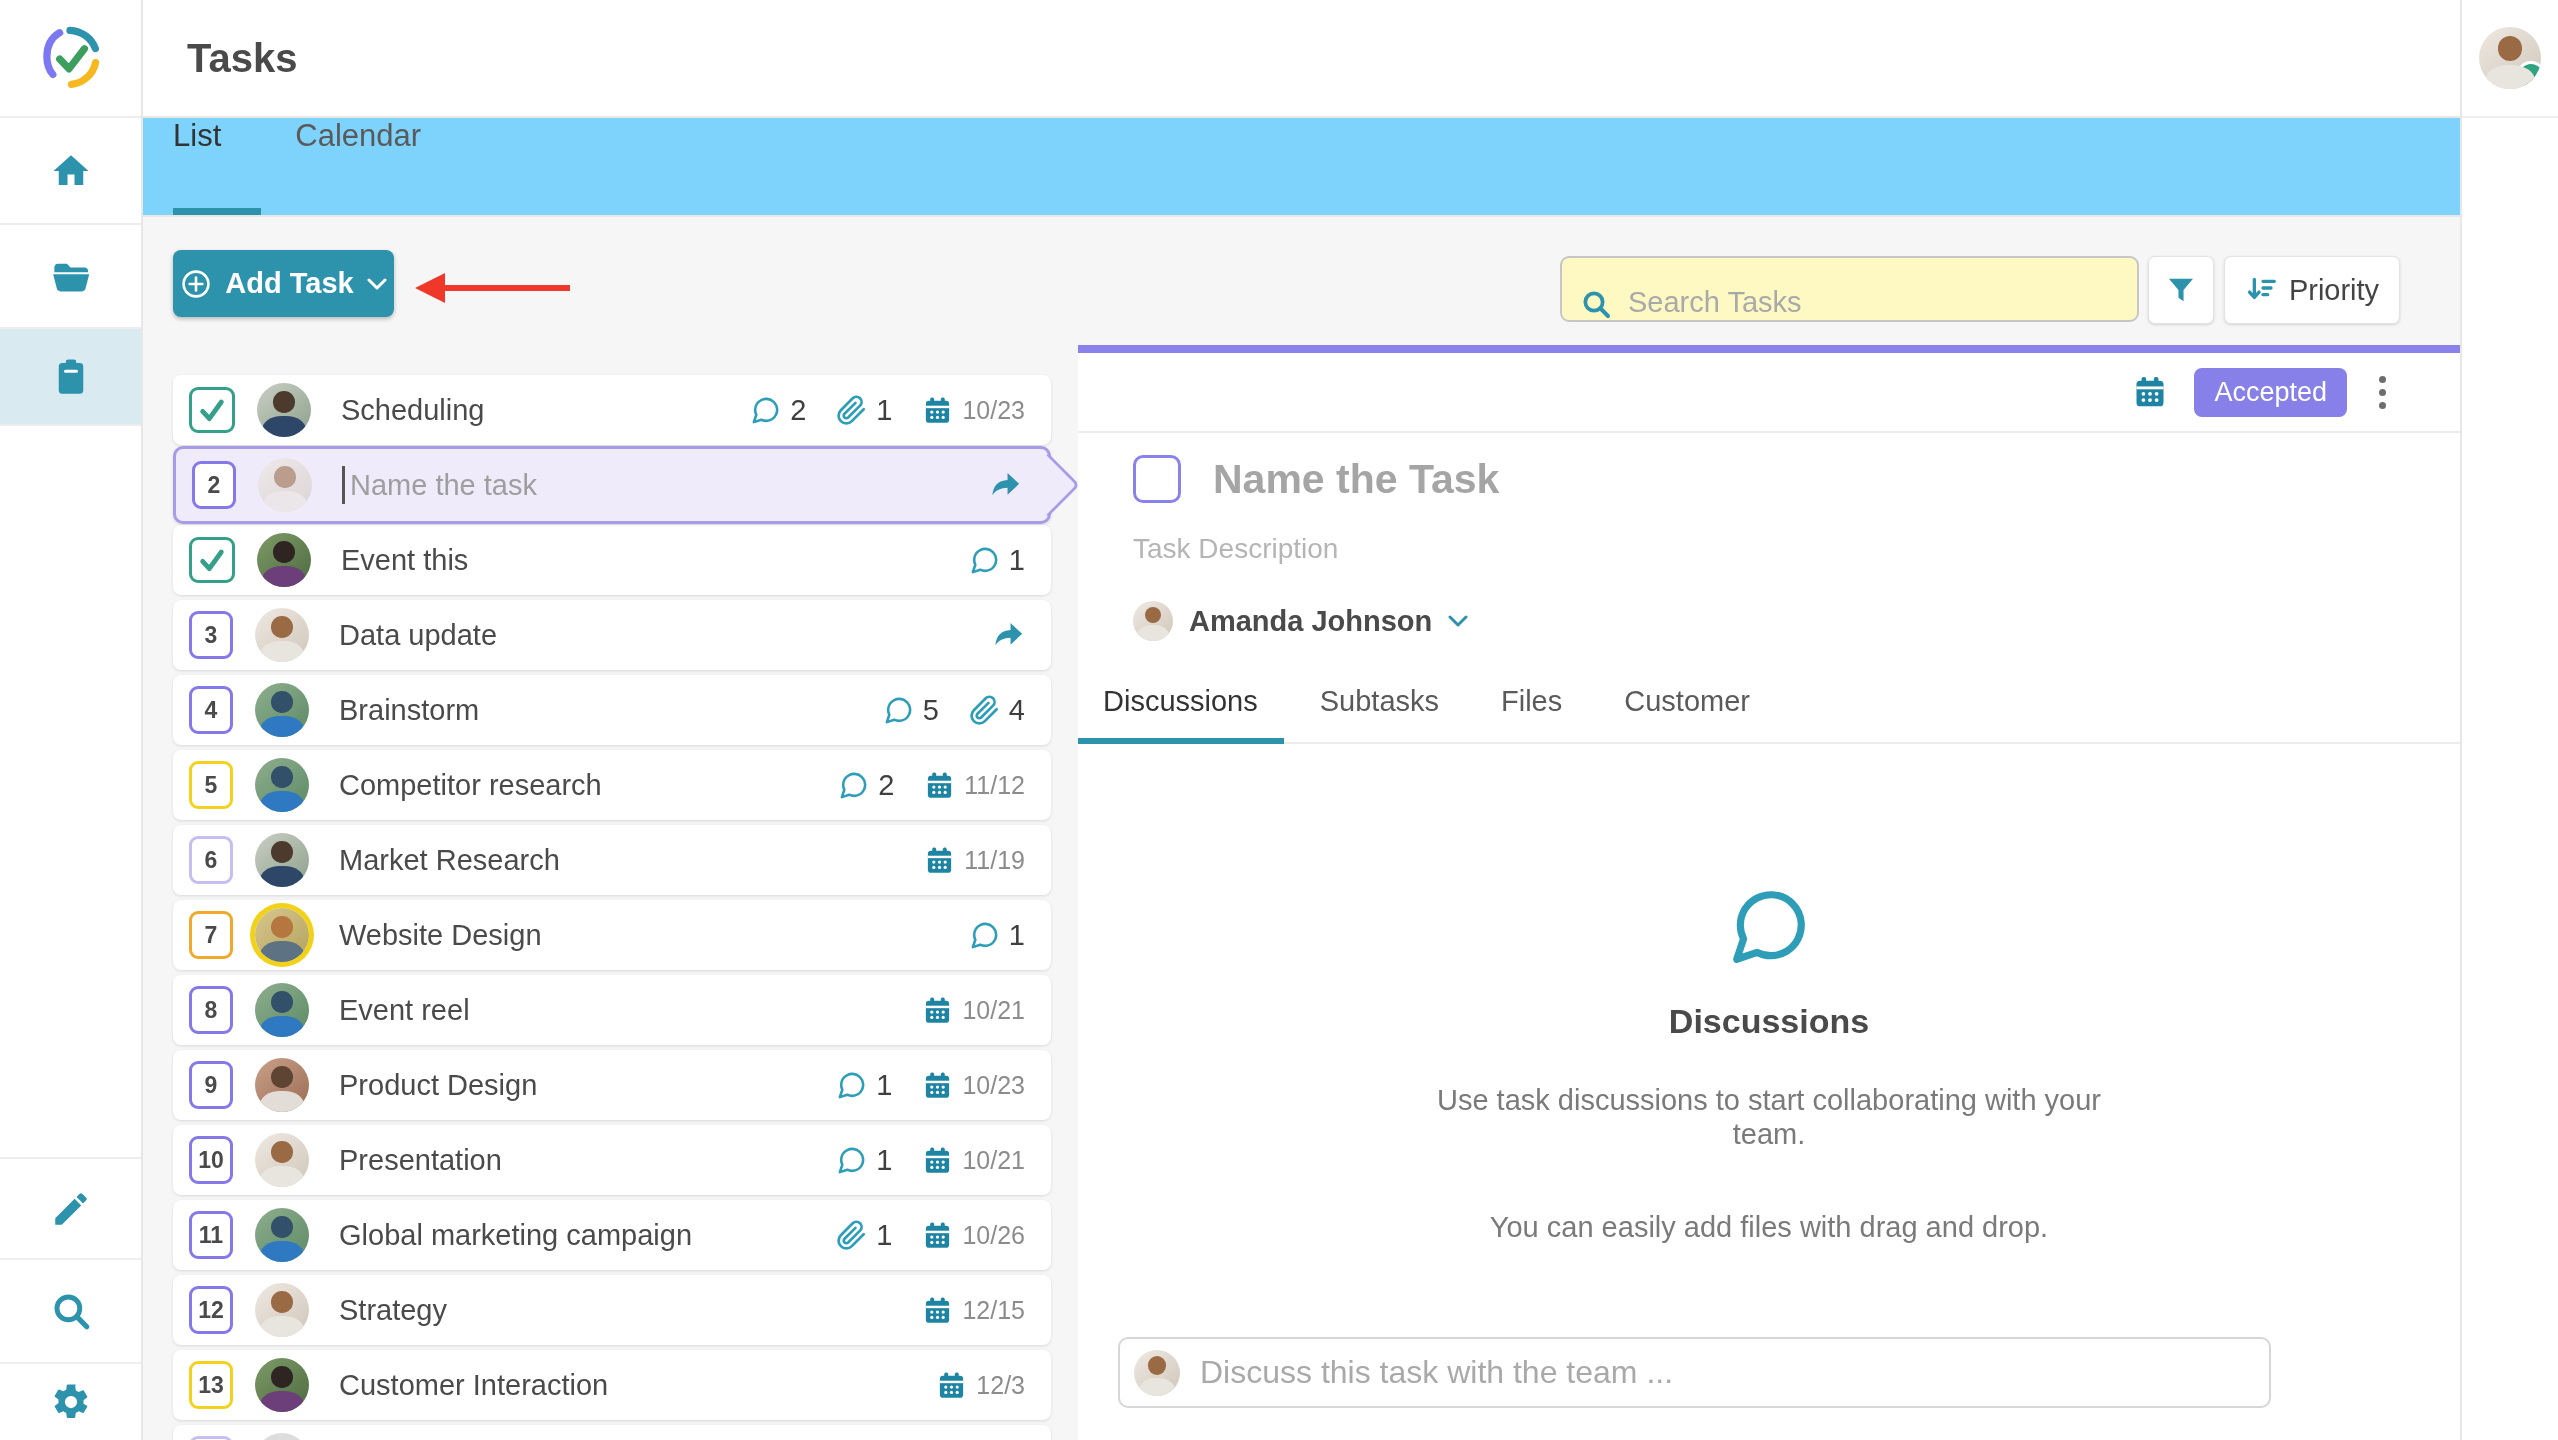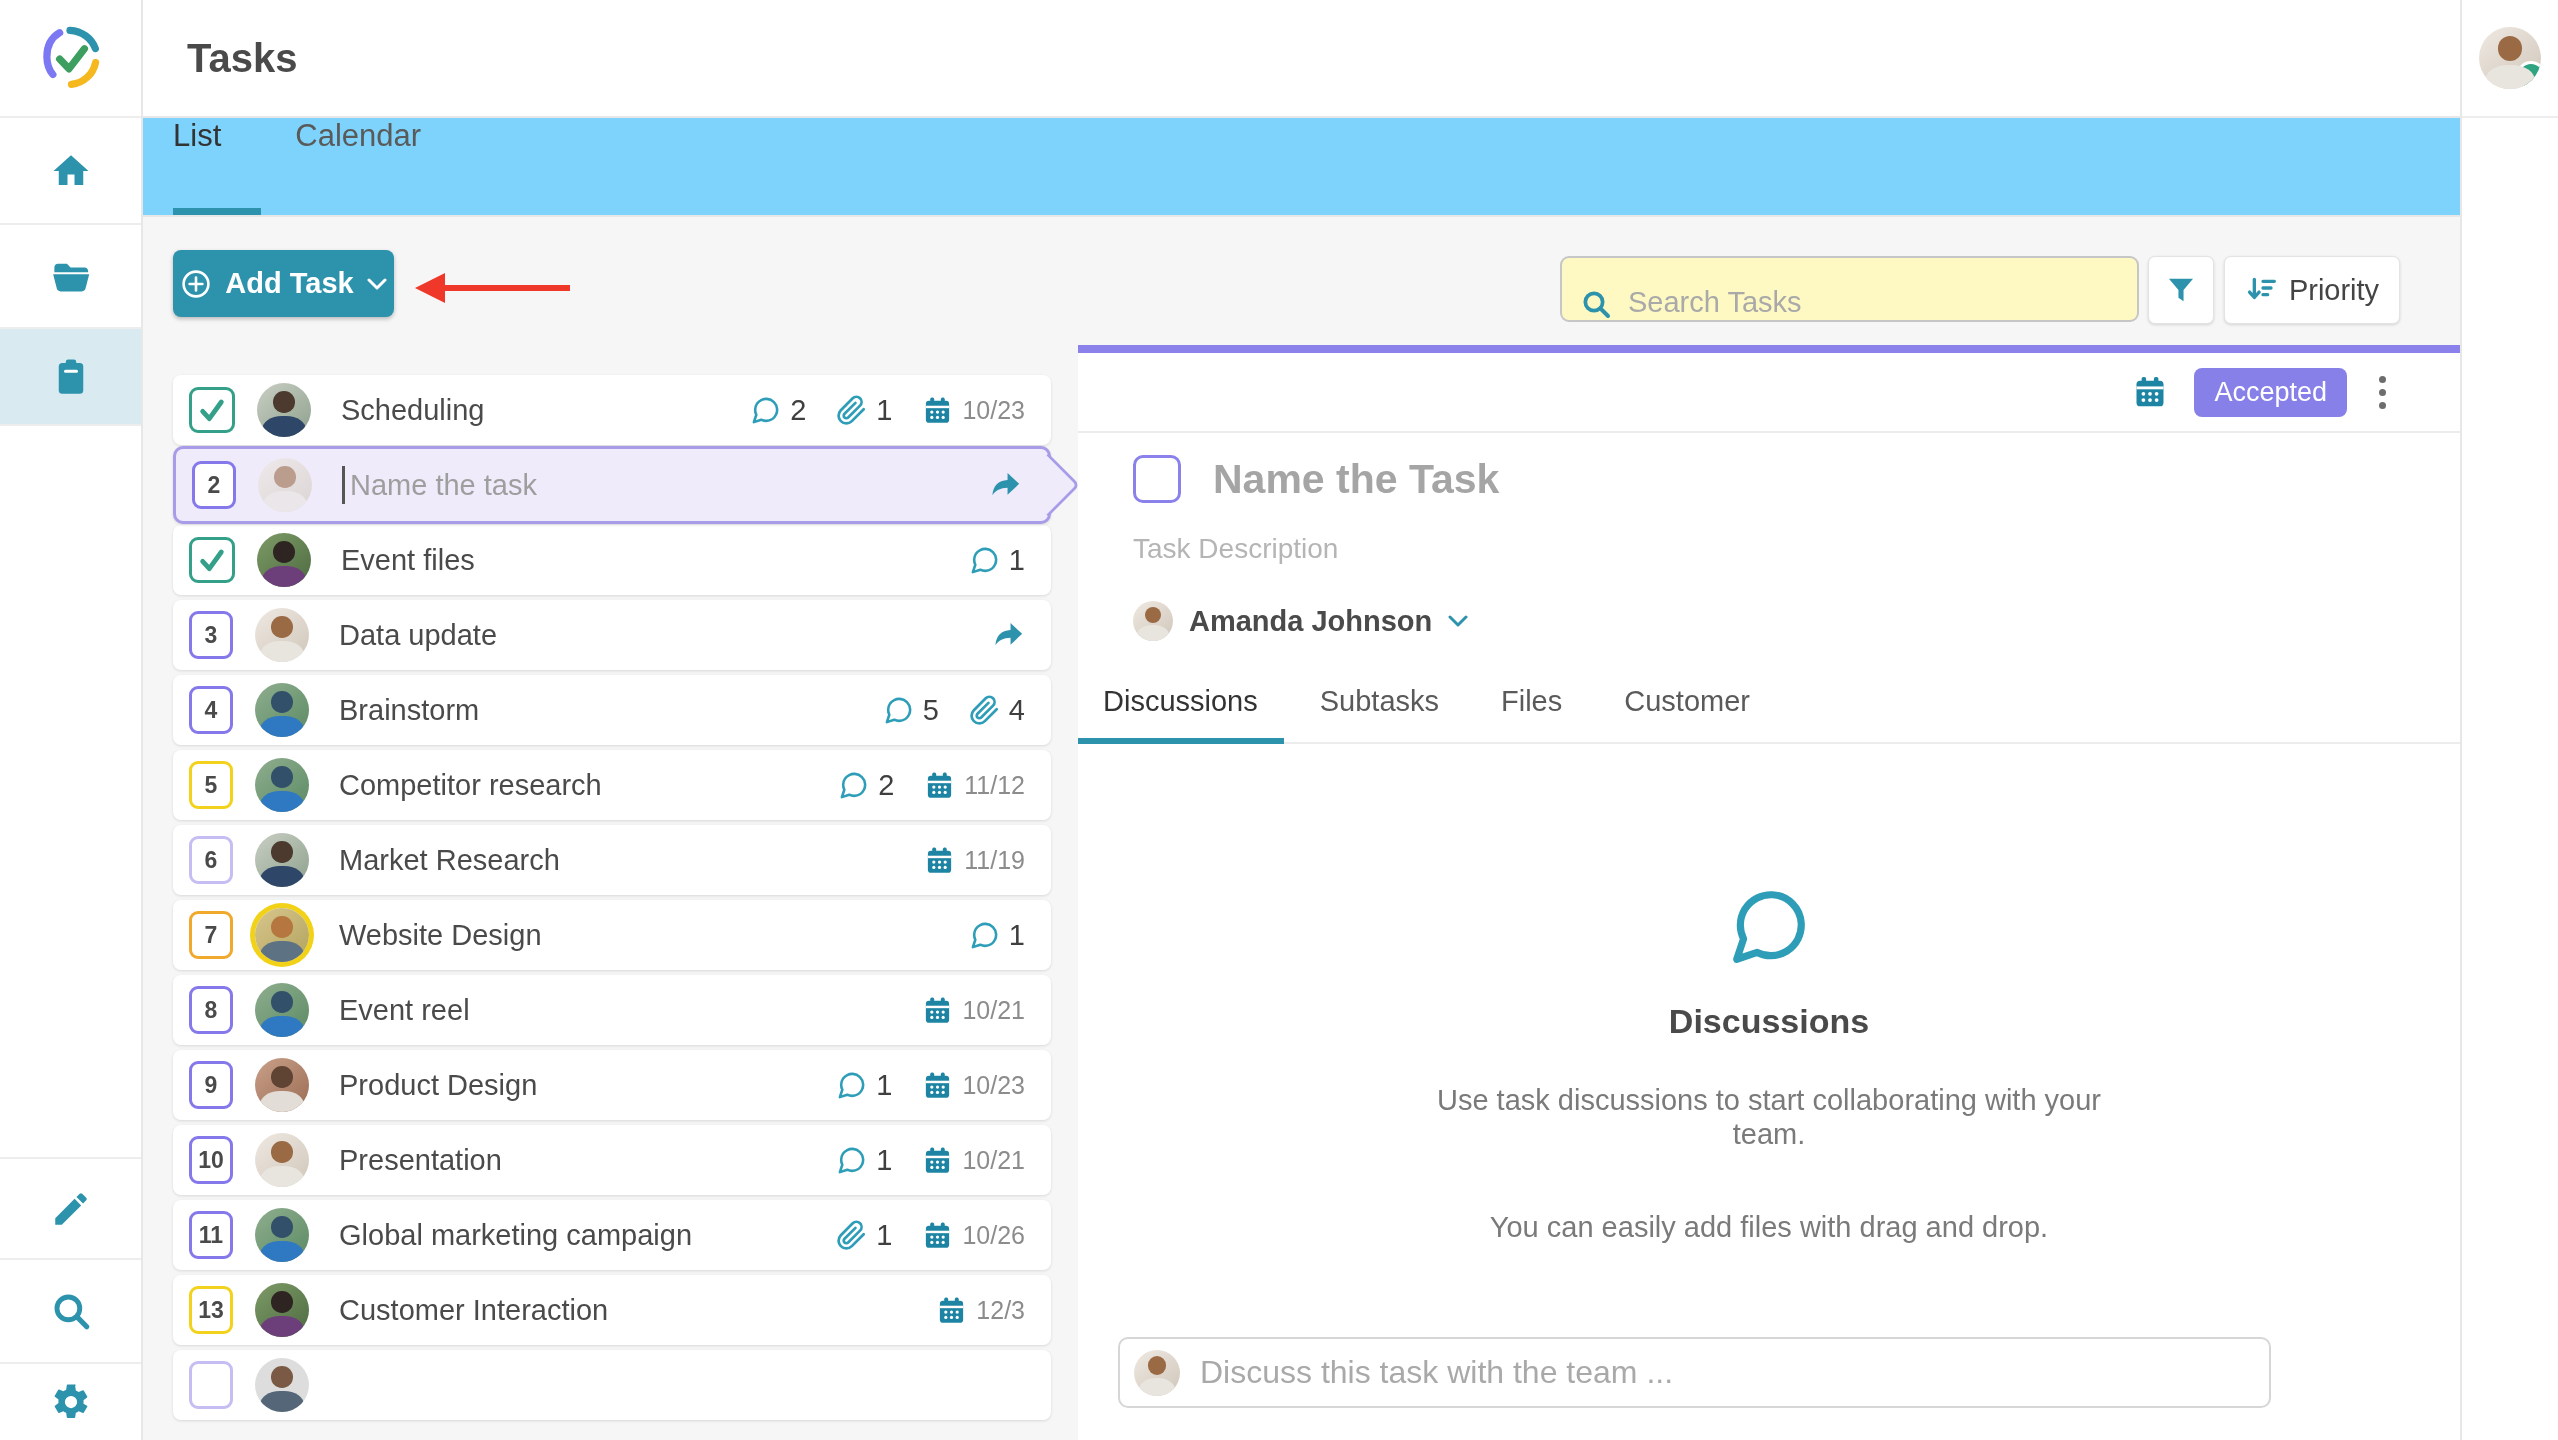--- a/index.html
+++ b/index.html
@@ -334,21 +334,21 @@
           </span>
       </div>
 
       <div class="row">
         <span class="chk">
             <svg>
               <use href="#i-check"></use>
             </svg>
           </span>
         <span class="avatar rowav" data-av="man-curly"></span>
-        <span class="rtitle">Event files</span>
+        <span class="rtitle">Event this</span>
         <span class="rmeta">
           <span class="meta">
               <svg class="ic">
                 <use href="#i-comment"></use>
               </svg>
               <b>1</b>
             </span>
         </span>
       </div>
 
@@ -516,20 +516,35 @@
             </span>
           <span class="meta">
               <svg class="ic">
                 <use href="#i-cal"></use>
               </svg>
               <i class="dt">10/26</i>
             </span>
         </span>
       </div>
 
+      <div class="row">
+        <span class="numb" data-color="purple">
+            <span>12</span>
+          </span>
+        <span class="avatar rowav" data-av="woman-red"></span>
+        <span class="rtitle">Strategy</span>
+        <span class="rmeta">
+          <span class="meta">
+              <svg class="ic">
+                <use href="#i-cal"></use>
+              </svg>
+              <i class="dt">12/15</i>
+            </span>
+        </span>
+      </div>
 
       <div class="row">
         <span class="numb" data-color="yellow">
             <span>13</span>
           </span>
         <span class="avatar rowav" data-av="man-curly"></span>
         <span class="rtitle">Customer Interaction</span>
         <span class="rmeta">
           <span class="meta">
               <svg class="ic">

